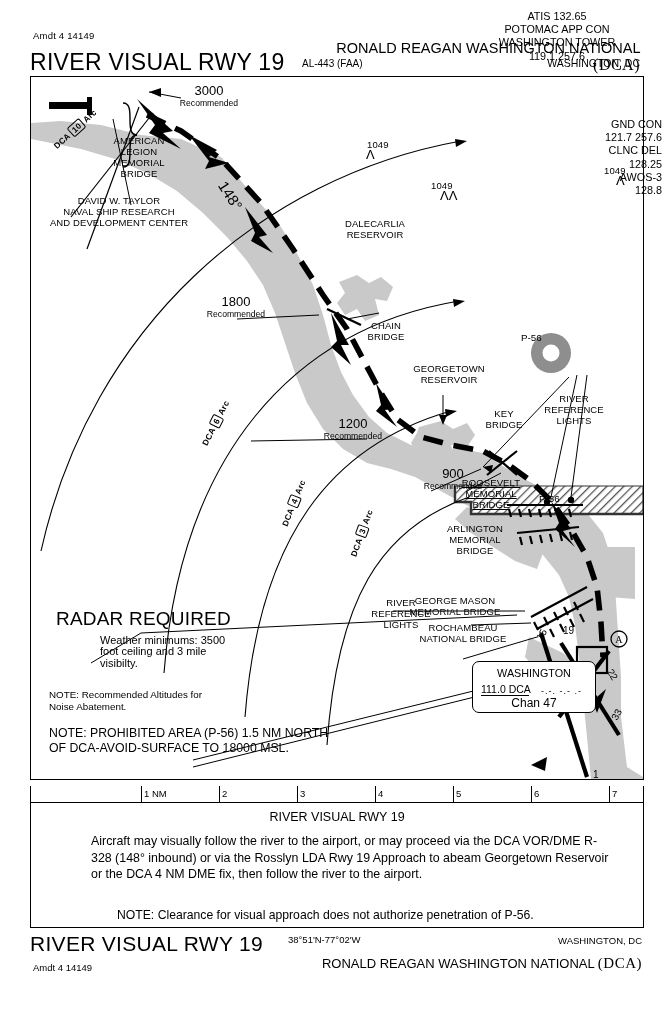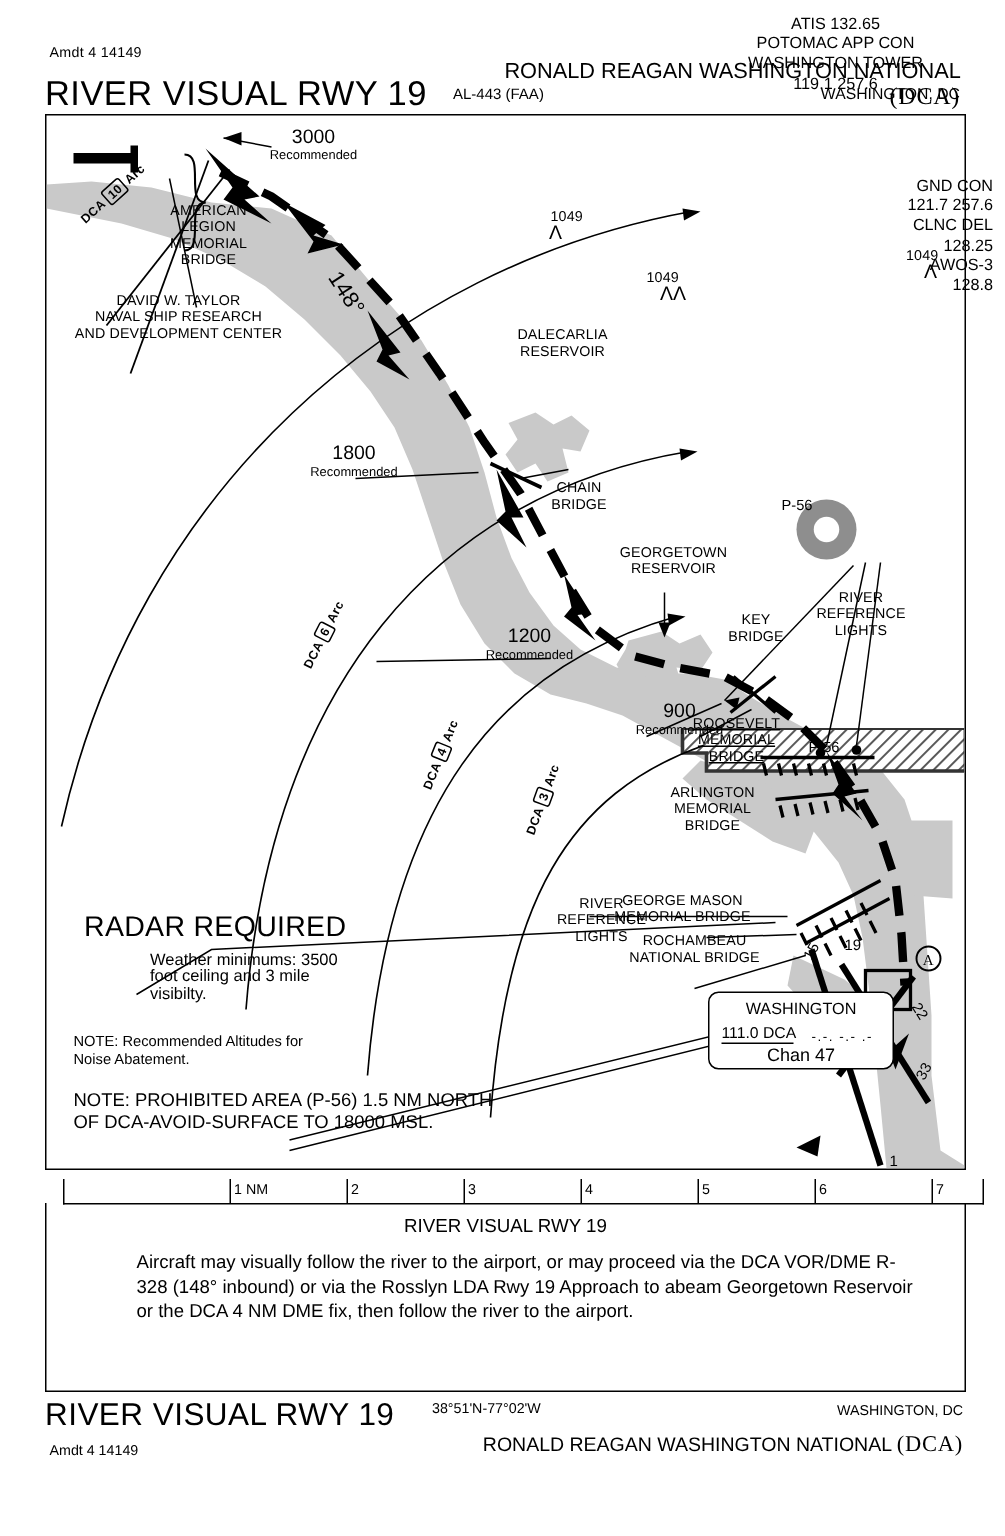--- a/index.html
+++ b/index.html
@@ -13,21 +13,21 @@
   #title-top{left:30px;top:49px;font-size:23px;letter-spacing:.3px;}
   #al-code{left:302px;top:58px;font-size:10px;font-weight:normal;}
   #apt-name-top{left:330px;top:40px;font-size:14.5px;width:310px;text-align:right;}
   #apt-name-top .dca{font-family:"Liberation Serif",serif;font-size:16px;letter-spacing:.5px;}
   #city-top{left:430px;top:57px;width:210px;text-align:right;font-size:10.5px;}
 
   
   #planview{left:30px;top:76px;width:612px;height:702px;border:1.6px solid #000;
             background:#fff;overflow:hidden;}
   #scalebar{left:30px;top:786px;width:612px;height:16px;border:1.4px solid #000;
-            border-top:none;margin-left:12px;}
+            border-top:none;}
   #scalebar .tick{position:absolute;top:0;height:16px;border-left:1.2px solid #000;}
   #scalebar .tl{position:absolute;top:2px;font-size:9.5px;}
 
   
   #comms{right:8px;top:10px;width:210px;text-align:center;font-size:10.8px;line-height:13.2px;}
   #comms2{right:8px;top:118px;width:210px;text-align:right;font-size:10.8px;line-height:13.2px;}
 
   
   .lbl{font-size:9.5px;line-height:11px;letter-spacing:.1px;}
   .lbl-b{font-size:9.8px;line-height:11.3px;}
@@ -399,20 +399,21 @@
   <div class="tl" style="left:425px;">5</div>
   <div class="tick" style="left:500px;"></div>
   <div class="tl" style="left:503px;">6</div>
   <div class="tick" style="left:578px;"></div>
   <div class="tl" style="left:581px;">7</div>
 </div>
 
 <div class="abs" id="notesbox">
   <div class="abs" id="notes-title">RIVER VISUAL RWY 19</div>
   <div class="abs" id="notes-body">Aircraft may visually follow the river to the airport, or may proceed via the DCA VOR/DME R-328 (148° inbound) or via the Rosslyn LDA Rwy 19 Approach to abeam Georgetown Reservoir or the DCA 4 NM DME fix, then follow the river to the airport.</div>
+  <div class="abs" id="notes-p56">NOTE: Clearance for visual approach does not authorize penetration of P-56.</div>
 </div>
 
 <div class="abs" id="title-bot">RIVER VISUAL RWY 19</div>
 <div class="abs" id="amdt-bot">Amdt 4   14149</div>
 <div class="abs" id="coords">38°51'N-77°02'W</div>
 <div class="abs" id="city-bot">WASHINGTON, DC</div>
 <div class="abs" id="apt-name-bot">
   <span>RONALD REAGAN WASHINGTON NATIONAL</span>
   <span class="dca">(DCA)</span>
 </div>

